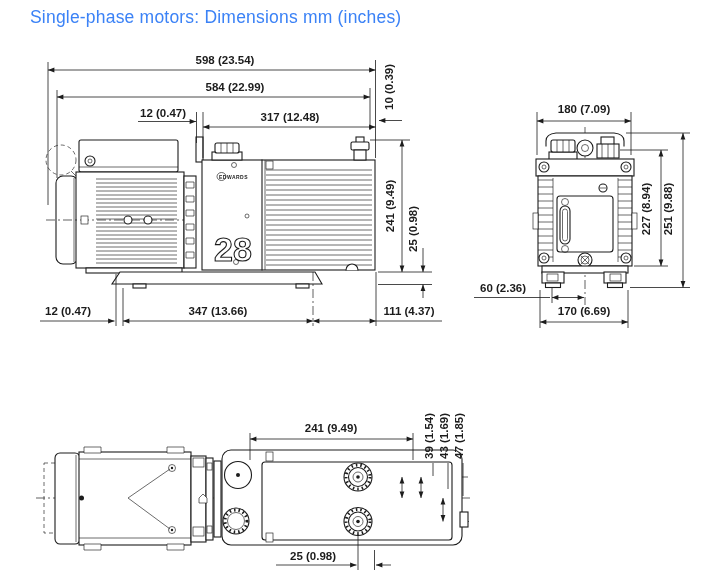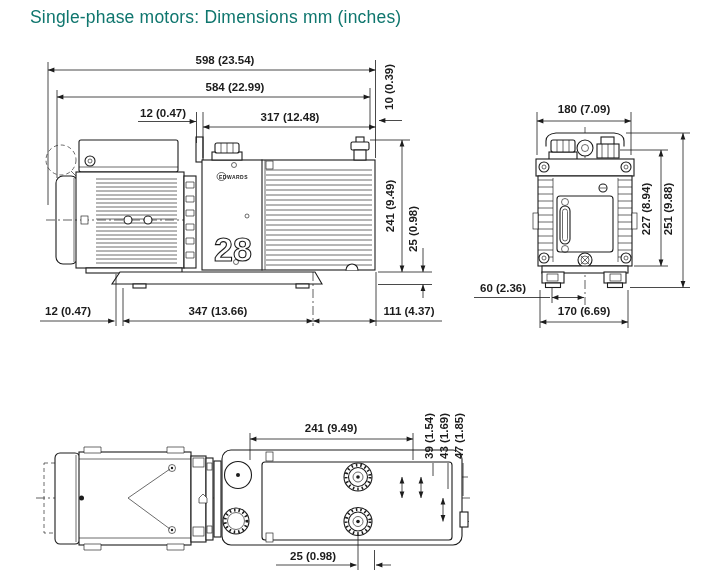--- a/index.html
+++ b/index.html
@@ -18,21 +18,21 @@
   .brand{font-family:"Liberation Sans",sans-serif;font-size:5px;font-weight:bold;
          letter-spacing:.5px;fill:#1c1c1c;}
   .model{font-family:"Liberation Sans",sans-serif;font-size:34px;font-weight:bold;
          fill:#fff;stroke:#1c1c1c;stroke-width:1.1;}
   .knurl{fill:none;stroke:#1c1c1c;stroke-width:3;stroke-dasharray:1.5 3;}
 </style>
 </head>
 <body>
 
 <div class="canvas">
-  <div class="page-title" style="color:#0f766e;" title="Single-phase motors: Dimensions mm (inches)">Single-phase motors: Dimensions mm (inches)</div>
+  <div class="page-title" style="color:#3b82f6;" title="Single-phase motors: Dimensions mm (inches)">Single-phase motors: Dimensions mm (inches)</div>
 
   <svg width="710" height="581" viewBox="0 0 710 581">
     <defs>
       <marker id="mE" orient="auto" markerWidth="9" markerHeight="7" refX="8.5" refY="3.5">
         <path d="M0.5,0.5 L8.5,3.5 L0.5,6.5 Z" fill="#1c1c1c"></path>
       </marker>
       <marker id="mS" orient="auto" markerWidth="9" markerHeight="7" refX="0.5" refY="3.5">
         <path d="M8.5,0.5 L0.5,3.5 L8.5,6.5 Z" fill="#1c1c1c"></path>
       </marker>
     </defs>

